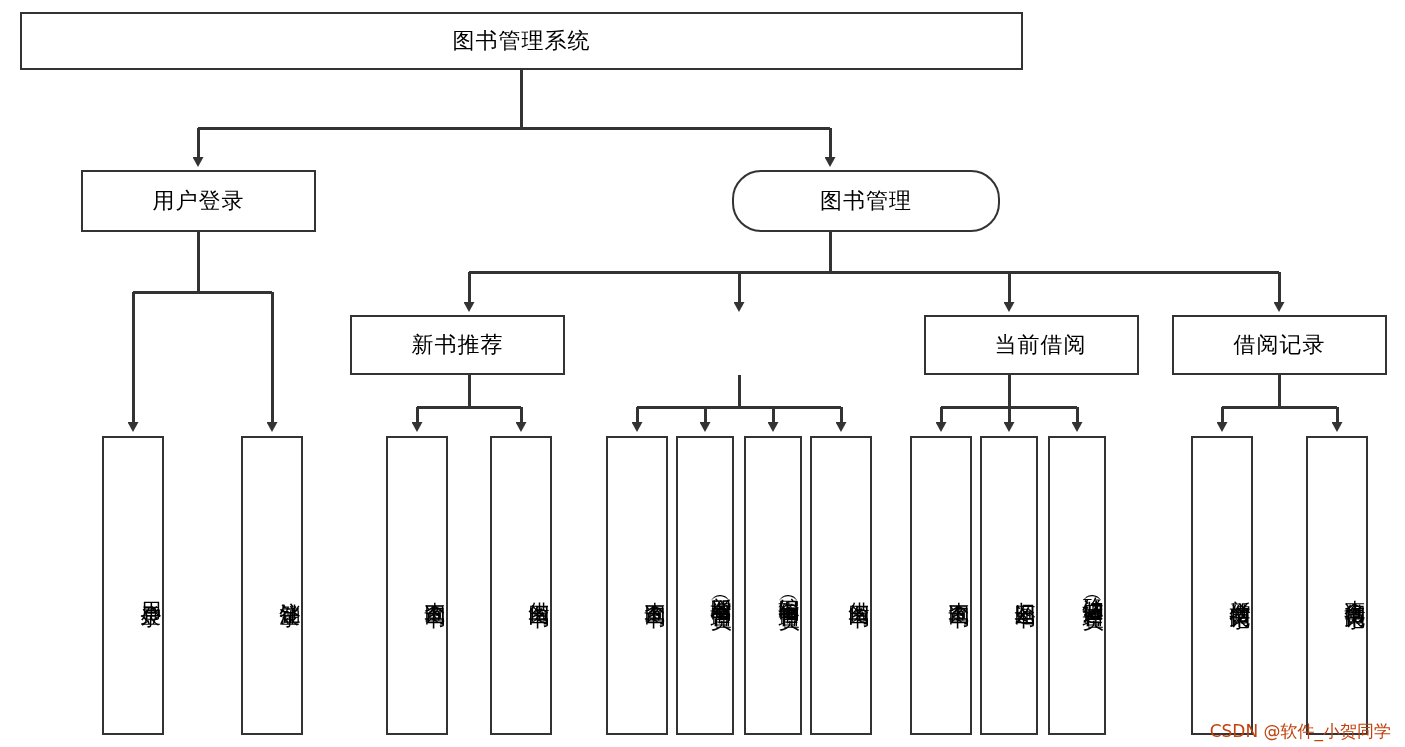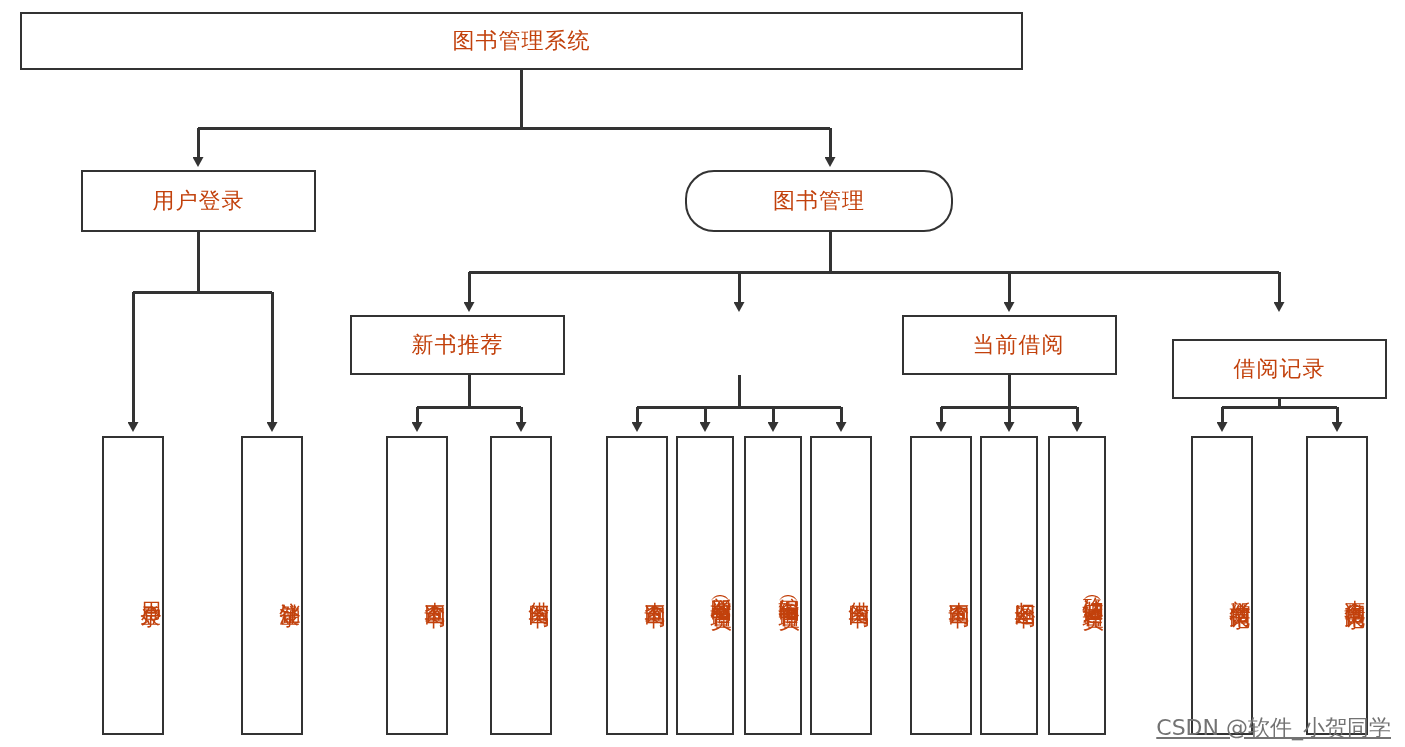--- a/index.html
+++ b/index.html
@@ -25,21 +25,21 @@
     height: 747px;
   }
   .node {
     position: absolute;
     box-sizing: border-box;
     background: #ffffff;
     border: 2px solid #333333;
     display: flex;
     align-items: center;
     justify-content: center;
-    color: #c2410c;
+    color: #000000;
     z-index: 3;
   }
   .node-h {
     font-size: 22px;
     letter-spacing: 1px;
     white-space: nowrap;
   }
   .node-v {
     writing-mode: vertical-rl;
     text-orientation: upright;
@@ -52,25 +52,24 @@
   }
   .node-v .vtext {
     writing-mode: vertical-rl;
     text-orientation: upright;
     display: block;
   }
   .watermark {
     position: absolute;
     right: 14px;
     bottom: 4px;
-    font-size: 22px;
-    color: #737373;
+    font-size: 17px;
+    color: #c2410c;
     white-space: nowrap;
     z-index: 5;
-    text-decoration: underline;
   }
 </style>
 </head>
 <body>
 
 <div id="canvas">
 
   <svg id="wires" viewBox="0 0 1405 747" xmlns="http://www.w3.org/2000/svg">
     <defs>
       <marker id="arrow" markerWidth="10" markerHeight="11" refX="1" refY="5.5" orient="auto" markerUnits="userSpaceOnUse">
@@ -117,25 +116,25 @@
       <path d="M1279,375 L1279,407"></path>
       <path d="M1222,407 L1337,407"></path>
       <path d="M1222,407 L1222,423" marker-end="url(#arrow)"></path>
       <path d="M1337,407 L1337,423" marker-end="url(#arrow)"></path>
     </g>
   </svg>
 
   <div class="node node-h" style="left:20px; top:12px; width:1003px; height:58px;">图书管理系统</div>
 
   <div class="node node-h" style="left:81px; top:170px; width:235px; height:62px;">用户登录</div>
-  <div class="node node-h" style="left:685px; top:170px; width:268px; height:62px;border-radius:29px;">图书管理</div>
+  <div class="node node-h" style="left:732px; top:170px; width:268px; height:62px;border-radius:29px;">图书管理</div>
 
   <div class="node node-h" style="left:350px; top:315px; width:215px; height:60px;">新书推荐</div>
-  <div class="node node-h" style="left:902px; top:315px; width:215px; height:60px;padding-left:18px;">当前借阅</div>
-  <div class="node node-h" style="left:1172px; top:315px; width:215px; height:60px;margin-top:24px;">借阅记录</div>
+  <div class="node node-h" style="left:924px; top:315px; width:215px; height:60px;padding-left:18px;">当前借阅</div>
+  <div class="node node-h" style="left:1172px; top:315px; width:215px; height:60px;">借阅记录</div>
 
   <div class="node node-v" style="left:102px; top:436px; width:62px; height:299px;">
     <span class="vtext">用户登录</span>
   </div>
   <div class="node node-v" style="left:241px; top:436px; width:62px; height:299px;">
     <span class="vtext">注销登录</span>
   </div>
 
   <div class="node node-v" style="left:386px; top:436px; width:62px; height:299px;">
     <span class="vtext">查询图书</span>

